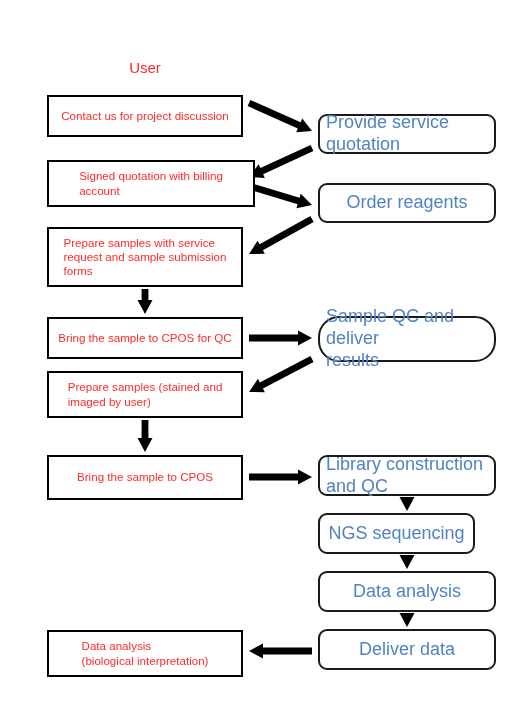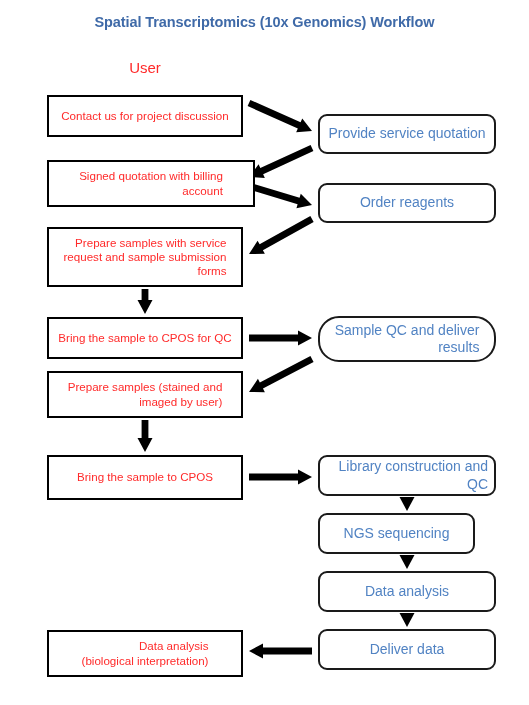--- a/index.html
+++ b/index.html
@@ -45,56 +45,55 @@
     top: 59px;
     width: 178px;
     color: #5183c3;
   }
   .node {
     position: absolute;
     box-sizing: border-box;
     display: flex;
     align-items: center;
     justify-content: center;
-    text-align: right;
+    text-align: left;
     background: #ffffff;
     line-height: 1.22;
   }
   .node-user {
     border: 2.2px solid #000000;
     color: #ff2a2a;
     font-size: 11.6px;
     padding: 0 5px;
   }
   .node-core {
     border: 2.2px solid #1a1a1a;
     border-radius: 9px;
     color: #5183c3;
-    font-size: 14px;
+    font-size: 18px;
     padding: 0 6px;
   }
   .node-label {
     display: block;
     white-space: pre-line;
   }
   .arrow-layer {
     position: absolute;
     left: 0;
     top: 0;
     width: 529px;
     height: 705px;
     pointer-events: none;
   }
 </style>
 </head>
 <body>
 
 <div id="canvas">
 
-  <div id="diagram-title">Spatial Transcriptomics (10x Genomics) Workflow</div>
 
   <div class="column-header" id="header-user">User</div>
 
   <svg class="arrow-layer" id="arrow-layer" viewBox="0 0 529 705" xmlns="http://www.w3.org/2000/svg">
       <polygon points="247.62,106.11 297.83,128.42 296.16,132.17 312.00,131.00 302.25,118.46 300.59,122.21 250.38,99.89" fill="#000000"></polygon>
       <polygon points="310.58,144.91 260.30,168.06 258.58,164.33 249.00,177.00 264.85,177.96 263.14,174.23 313.42,151.09" fill="#000000"></polygon>
       <polygon points="248.02,189.26 297.61,204.21 296.43,208.14 312.00,205.00 300.76,193.78 299.58,197.70 249.98,182.74" fill="#000000"></polygon>
       <polygon points="310.35,216.03 259.59,244.23 257.60,240.64 249.00,254.00 264.88,253.76 262.89,250.17 313.65,221.97" fill="#000000"></polygon>
       <polygon points="141.60,289.00 141.60,300.00 137.50,300.00 145.00,314.00 152.50,300.00 148.40,300.00 148.40,289.00" fill="#000000"></polygon>
       <polygon points="249.00,341.40 298.00,341.40 298.00,345.50 312.00,338.00 298.00,330.50 298.00,334.60 249.00,334.60" fill="#000000"></polygon>

